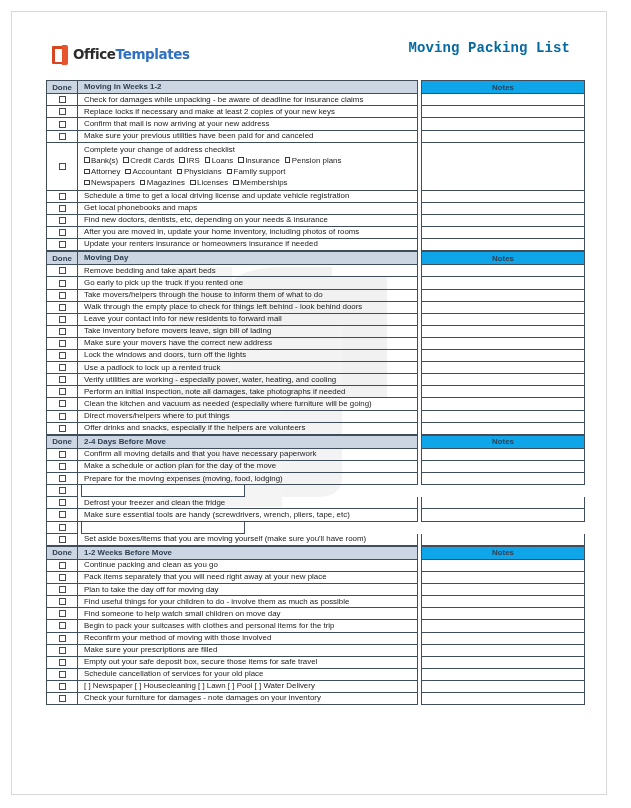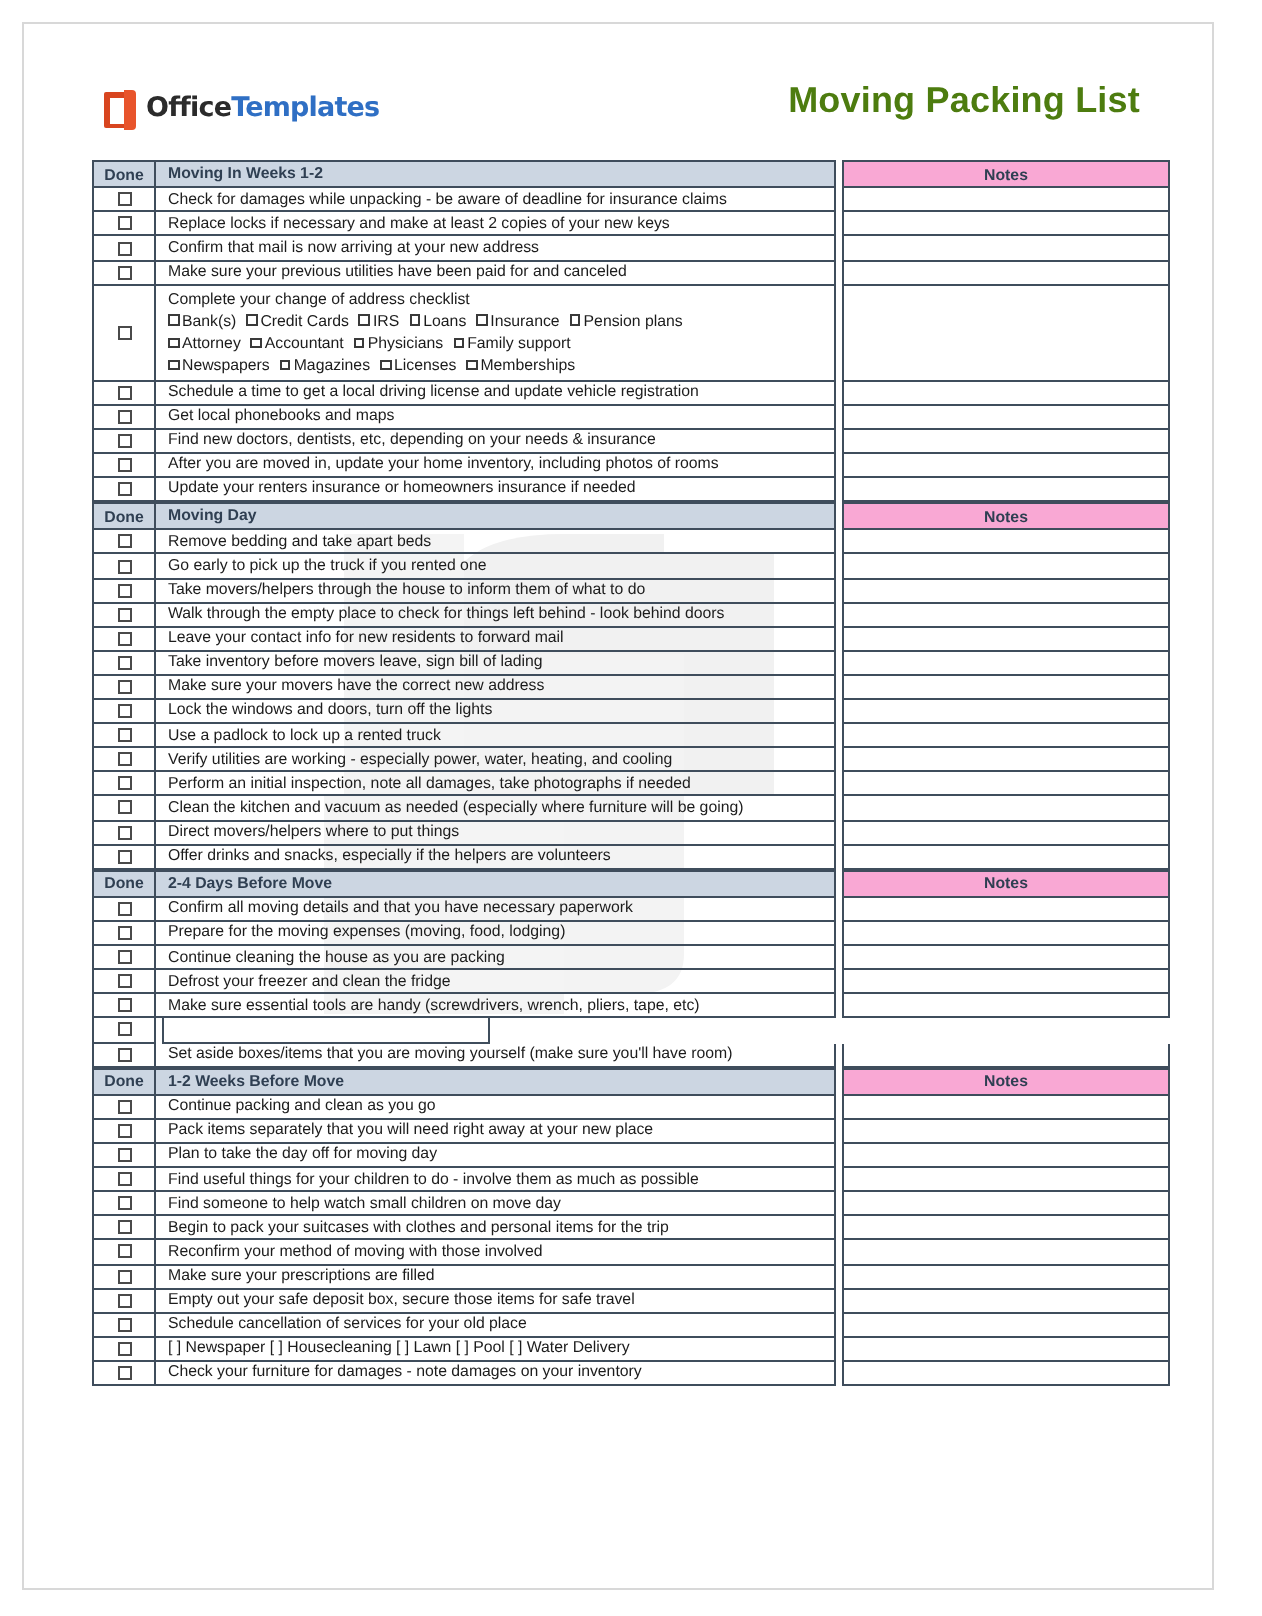--- a/index.html
+++ b/index.html
@@ -93,25 +93,26 @@
     font-size: 13.5px;
     font-weight: bold;
     color: #2f6fc4;
     letter-spacing: -0.4px;
     line-height: 1;
   }
   .doc-title {
     position: absolute;
     right: 36px;
     top: 28px;
-    font-size: 18px;
+    font-size: 14px;
     font-weight: bold;
-    color: #4d7c0f;
+    color: #0369a1;
     letter-spacing: 0.1px;
     white-space: nowrap;
+    font-family: Liberation Mono, monospace;
   }
 
   
   .checklist {
     position: absolute;
     left: 34px;
     top: 68px;
     width: 540px;
   }
 
@@ -161,21 +162,21 @@
 
   
   .row.section .col-done,
   .row.section .col-task {
     background: #ccd6e2;
     border-top: 1px solid #3f4d5c;
     font-weight: bold;
     color: #2f3f52;
   }
   .row.section .col-notes {
-    background: #f9a8d4;
+    background: #0ea5e9;
     border-top: 1px solid #3f4d5c;
     font-weight: bold;
     color: #2f3f52;
     display: flex;
     align-items: center;
     justify-content: center;
     font-size: 7.9px;
   }
   .row.section .col-done {
     font-size: 7.9px;
@@ -524,31 +525,38 @@
           <span>Confirm all moving details and that you have necessary paperwork</span>
         </div>
         <div class="col-gap"></div>
         <div class="col-notes"></div>
       </div>
       <div class="row item">
         <div class="col-done">
           <span class="cbox"></span>
         </div>
         <div class="col-task">
+          <span>Make a schedule or action plan for the day of the move</span>
+        </div>
+        <div class="col-gap"></div>
+        <div class="col-notes"></div>
+      </div>
+      <div class="row item">
+        <div class="col-done">
+          <span class="cbox"></span>
+        </div>
+        <div class="col-task">
           <span>Prepare for the moving expenses (moving, food, lodging)</span>
         </div>
         <div class="col-gap"></div>
         <div class="col-notes"></div>
       </div>
       <div class="row item">
         <div class="col-done">
           <span class="cbox"></span>
-        </div>
-        <div class="col-task">
-          <span>Continue cleaning the house as you are packing</span>
         </div>
         <div class="col-gap"></div>
         <div class="col-notes"></div>
       </div>
       <div class="row item">
         <div class="col-done">
           <span class="cbox"></span>
         </div>
         <div class="col-task">
           <span>Defrost your freezer and clean the fridge</span>

